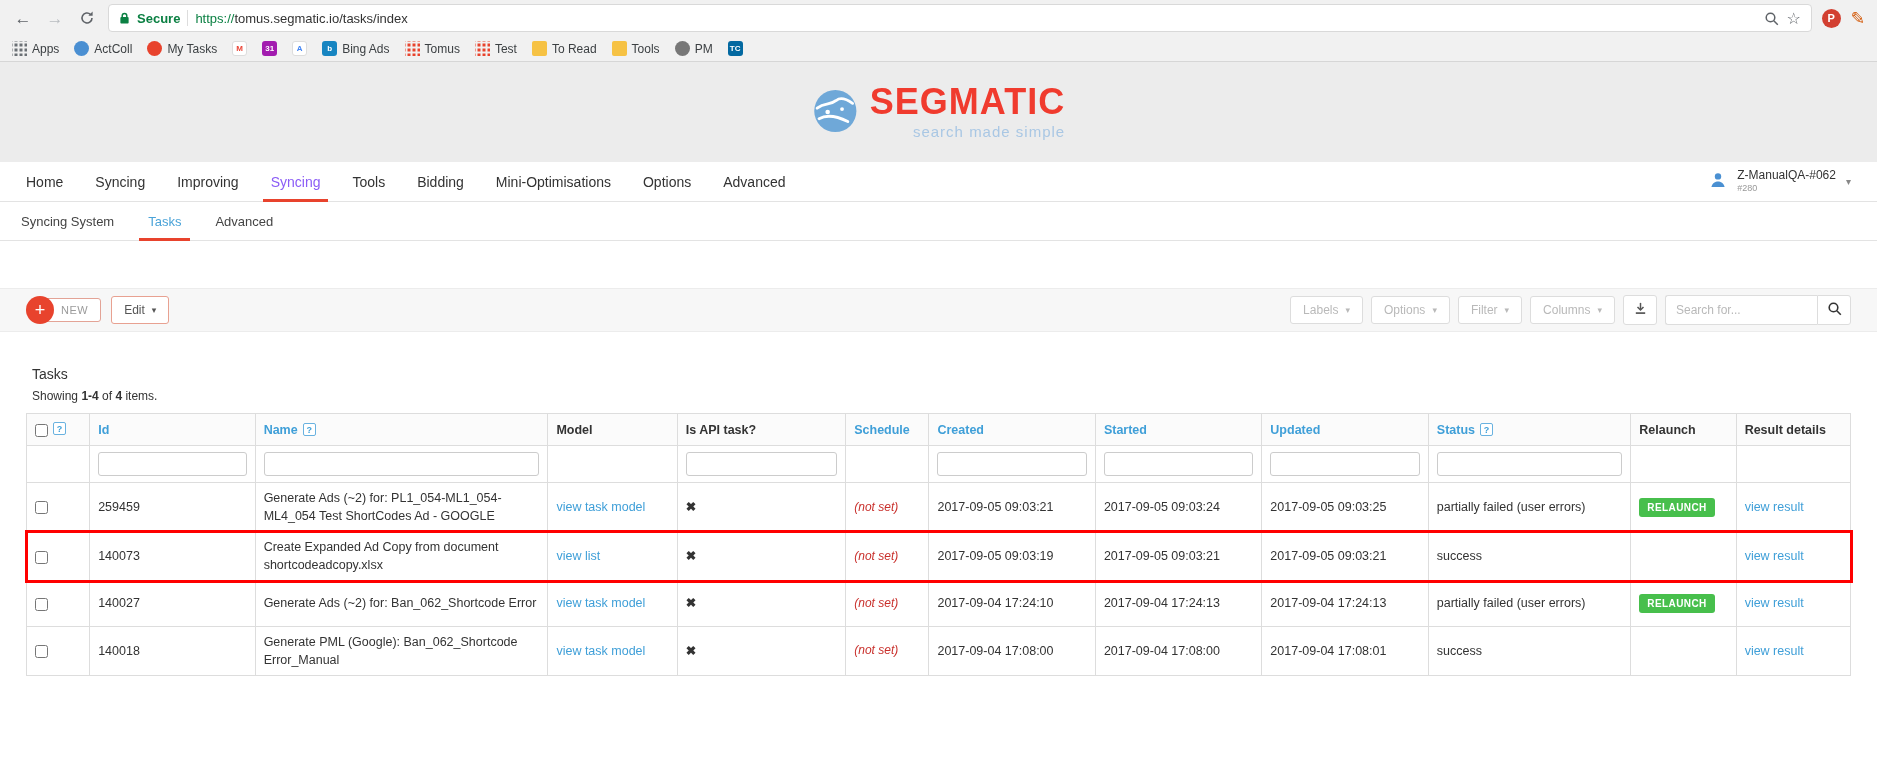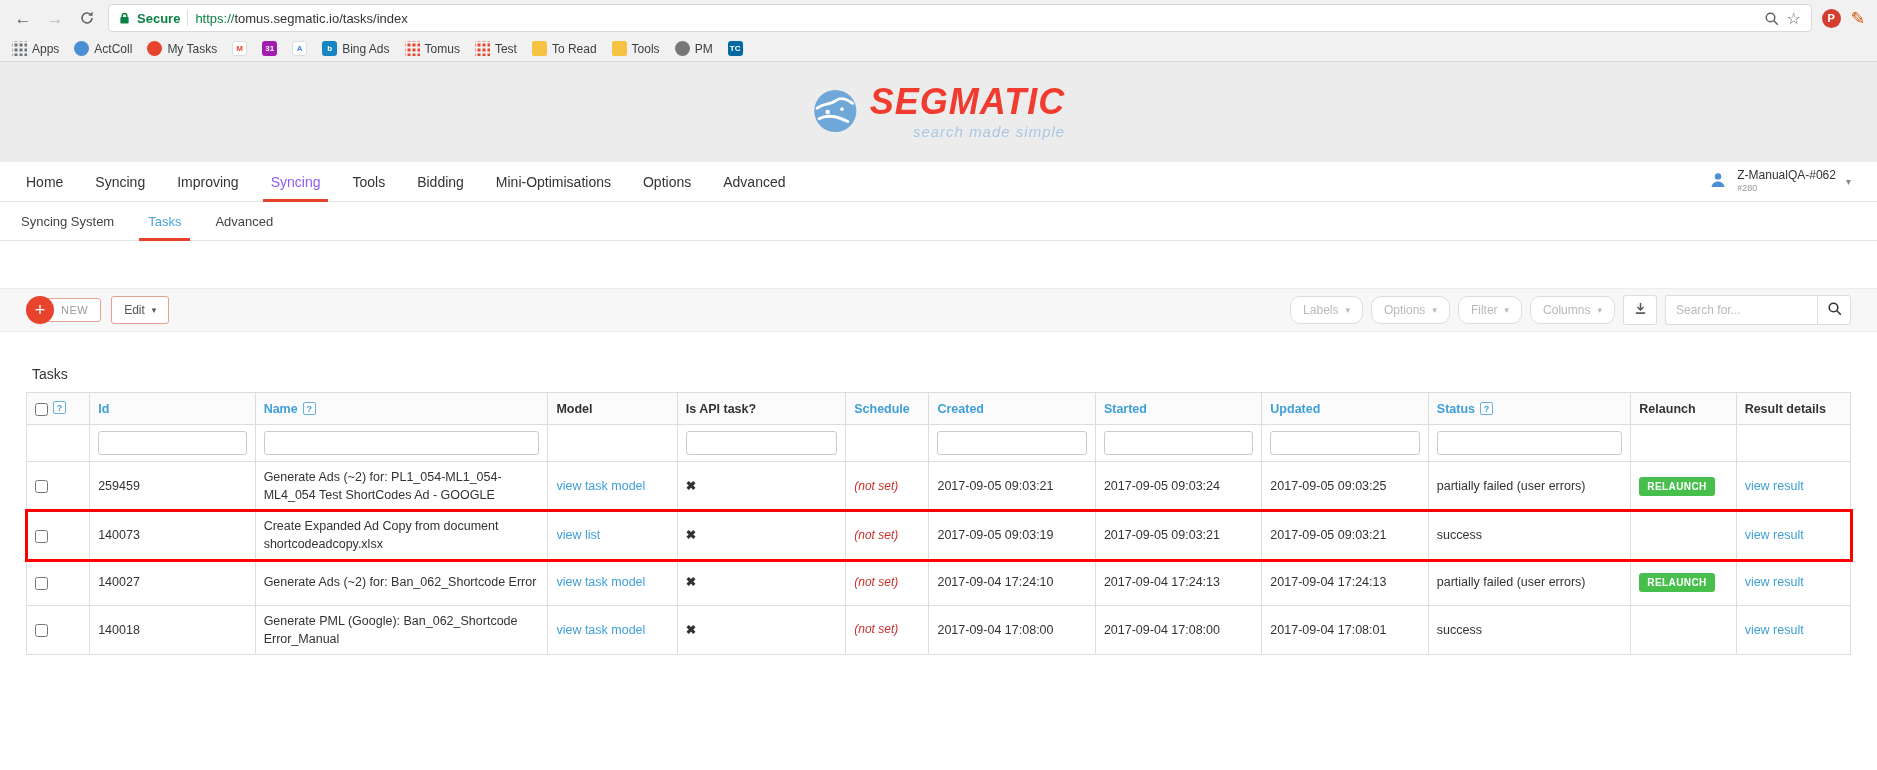--- a/index.html
+++ b/index.html
@@ -46,21 +46,21 @@
   }
   .bmi.round { border-radius: 50%; }
   .bmi.bordered { border: 1px solid #ddd; }
   .bmi.grid { border-radius: 0;
     background-image: radial-gradient(circle, #6b7075 1.5px, transparent 1.7px);
     background-size: 5px 5px; background-position: 1.5px 1.5px; }
   .bmi.grid-red { background-image: radial-gradient(circle, #e8432d 1.5px, transparent 1.7px); }
   .bmi.folder { background: #f6c244; border-radius: 2px; }
 
   
-  .site-header { height: 100px; background: #ececec; position: relative; font-style: italic; }
+  .site-header { height: 100px; background: #ececec; position: relative; }
   .logo { position: absolute; left: 50%; top: 50%; transform: translate(-50%,-50%); display: flex; align-items: center; gap: 12px; }
   .logo-texts { display: flex; flex-direction: column; align-items: flex-end; }
   .logo-name { font-size: 36px; font-weight: bold; color: #f03b2e; letter-spacing: 1px; line-height: 1; }
   .logo-tagline { font-size: 15px; color: #a9c7e4; letter-spacing: 1px; margin-top: 3px; }
 
   
   .main-nav {
     height: 40px; background: #fff; border-bottom: 1px solid #e3e3e3;
     display: flex; align-items: stretch; padding: 0 26px 0 10px;
   }
@@ -91,21 +91,21 @@
     width: 28px; height: 28px; border-radius: 50%; background: #e8432d; color: #fff;
     font-size: 18px; display: flex; align-items: center; justify-content: center; z-index: 2; line-height: 1;
   }
   .btn-new .pill {
     margin-left: -14px; padding: 5px 12px 5px 20px; border: 1px solid #e3a396;
     background: #fff; color: #9b9b9b; font-size: 11px; border-radius: 3px; letter-spacing: .5px;
   }
   .btn { border: 1px solid #ddd; background: #fff; border-radius: 3px; font-size: 12px;
     padding: 6px 12px; display: inline-flex; align-items: center; gap: 7px; cursor: pointer; color: #555; }
   .btn-edit { border-color: #e8a191; }
-  .btn-muted { color: #b9b9b9; border-radius: 10px; }
+  .btn-muted { color: #b9b9b9; }
   .btn .caret { font-size: 9px; color: inherit; }
   .toolbar-right { margin-left: auto; display: flex; align-items: center; gap: 8px; }
   .icon-btn { width: 34px; height: 30px; border: 1px solid #ddd; background: #fff; border-radius: 3px;
     display: inline-flex; align-items: center; justify-content: center; cursor: pointer; }
   .search-box { display: flex; }
   .search-input { width: 152px; height: 30px; border: 1px solid #ddd; border-right: none;
     border-radius: 3px 0 0 3px; padding: 0 10px; font-size: 12px; color: #333; outline: none;
     font-family: "Liberation Sans", sans-serif; }
   .search-input::placeholder { color: #b9b9b9; }
   .search-btn { width: 34px; height: 30px; border: 1px solid #ddd; border-radius: 0 3px 3px 0;
@@ -319,20 +319,21 @@
               <path d="M9.8 9.8l4 4" stroke="#333" stroke-width="1.6"></path>
             </svg>
         </span>
       </button>
     </span>
   </div>
 </div>
 
 <div class="content">
   <h1 class="page-title">Tasks</h1>
+  <div class="summary"><span>Showing </span><b>1-4</b><span> of </span><b>4</b><span> items.</span></div>
   <table class="grid">
       <colgroup>
         <col style="width: 63px;">
         <col style="width: 165px;">
         <col style="width: 292px;">
         <col style="width: 129px;">
         <col style="width: 168px;">
         <col style="width: 83px;">
         <col style="width: 166px;">
         <col style="width: 166px;">

